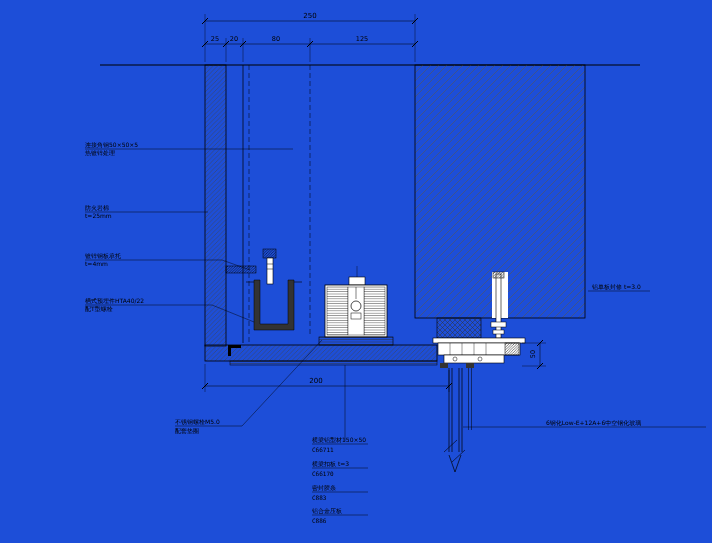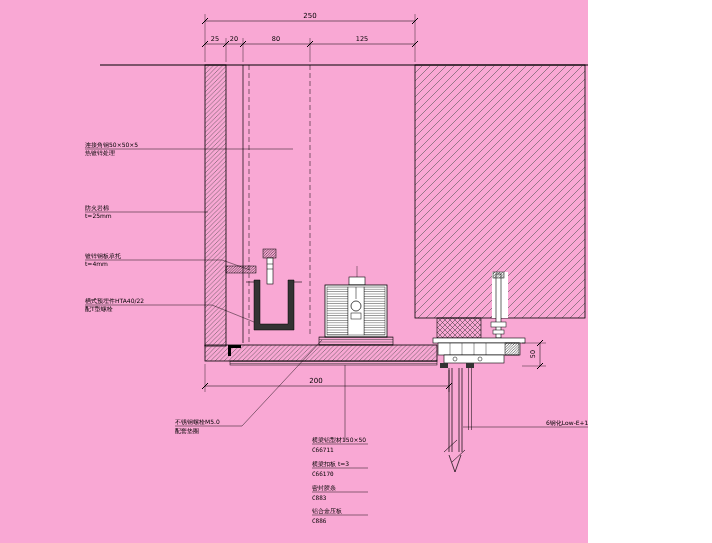--- a/index.html
+++ b/index.html
@@ -1,16 +1,16 @@
 <!DOCTYPE html>
 <html><head>
 <meta charset="utf-8">
 <style>
   html,body{margin:0;padding:0;background:#fff;}
-  .stage{position:relative;width:588px;height:543px;background:#f9a8d4;overflow:hidden;}
+  .stage{position:relative;width:712px;height:543px;background:#1d4ed8;overflow:hidden;}
   svg{display:block;}
   text{fill:#000;}
   .lbl{font:6px "DejaVu Sans", sans-serif;}
   .dim{font:7px "DejaVu Sans", sans-serif;}
   .dims{font:6.5px "DejaVu Sans", sans-serif;}
   .code{font:6px "DejaVu Sans Mono", monospace;}
 </style>
 </head>
 <body>
 

